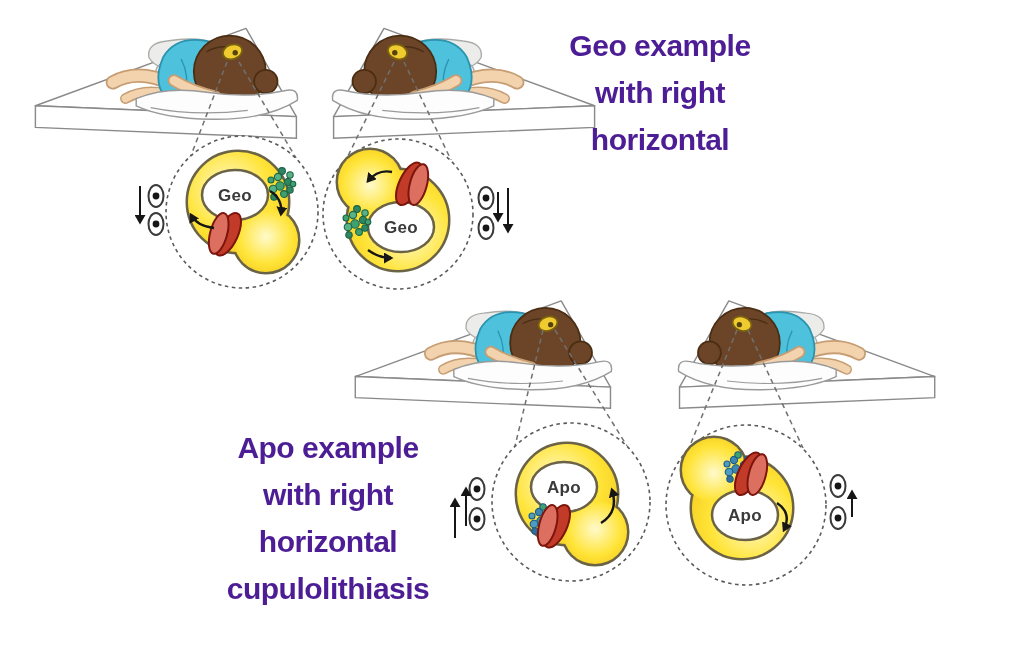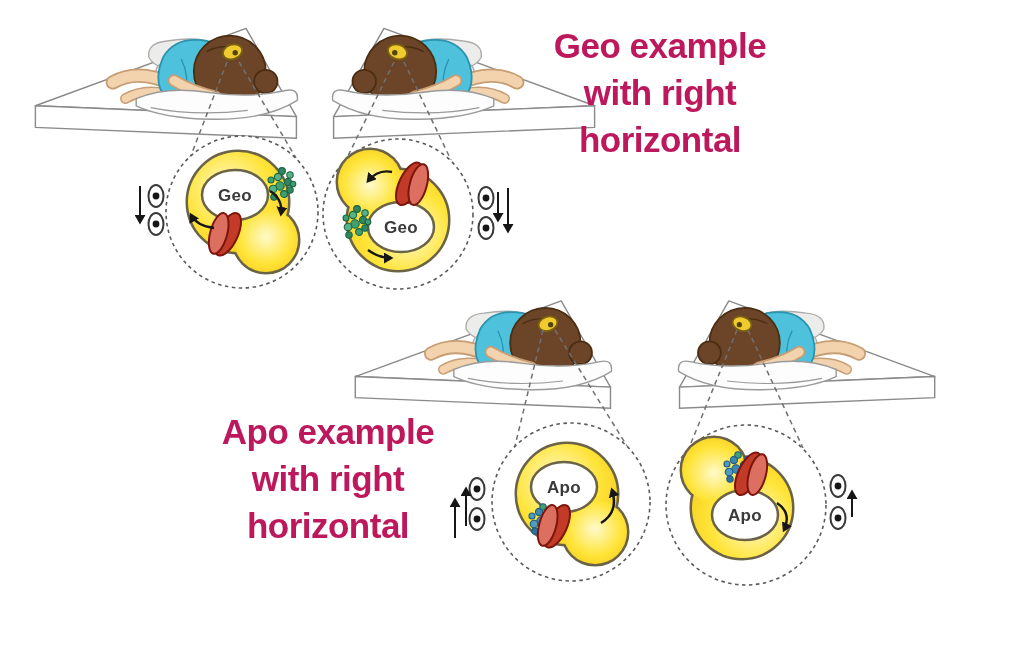--- a/index.html
+++ b/index.html
@@ -1,22 +1,22 @@
 <!DOCTYPE html>
 <html><head>
 <meta charset="utf-8">
 <style>
   html,body{margin:0;padding:0;background:#fff;}
   #stage{position:relative;width:1024px;height:648px;background:#fff;overflow:hidden;
          font-family:"Liberation Sans",sans-serif;}
   #art{position:absolute;left:0;top:0;}
-  .title{position:absolute;text-align:center;font-weight:bold;font-size:35px;line-height:47px;
-         letter-spacing:-0.5px;color:#be185d;font-family:"Liberation Sans",sans-serif;}
+  .title{position:absolute;text-align:center;font-weight:bold;font-size:30px;line-height:47px;
+         letter-spacing:-0.5px;color:#4c1d95;font-family:"Liberation Sans",sans-serif;}
   #geo-title{left:493px;top:22px;width:334px;}
-  #apo-title{left:166px;top:408px;width:324px;}
+  #apo-title{left:166px;top:424px;width:324px;}
   svg text.canal-label{font-family:"Liberation Sans",sans-serif;font-weight:bold;font-size:17px;
          fill:#3A3A3A;text-anchor:middle;letter-spacing:.3px;}
 </style>
 </head>
 <body>
 
 <div id="stage">
 
 <svg id="art" width="1024" height="648" viewBox="0 0 1024 648">
   <defs>
@@ -190,15 +190,16 @@
 
 <div class="title" id="geo-title">
   <div>Geo example</div>
   <div>with right</div>
   <div>horizontal</div>
 </div>
 <div class="title" id="apo-title">
   <div>Apo example</div>
   <div>with right</div>
   <div>horizontal</div>
+  <div>cupulolithiasis</div>
 </div>
 
 </div>
 
 </body></html>

